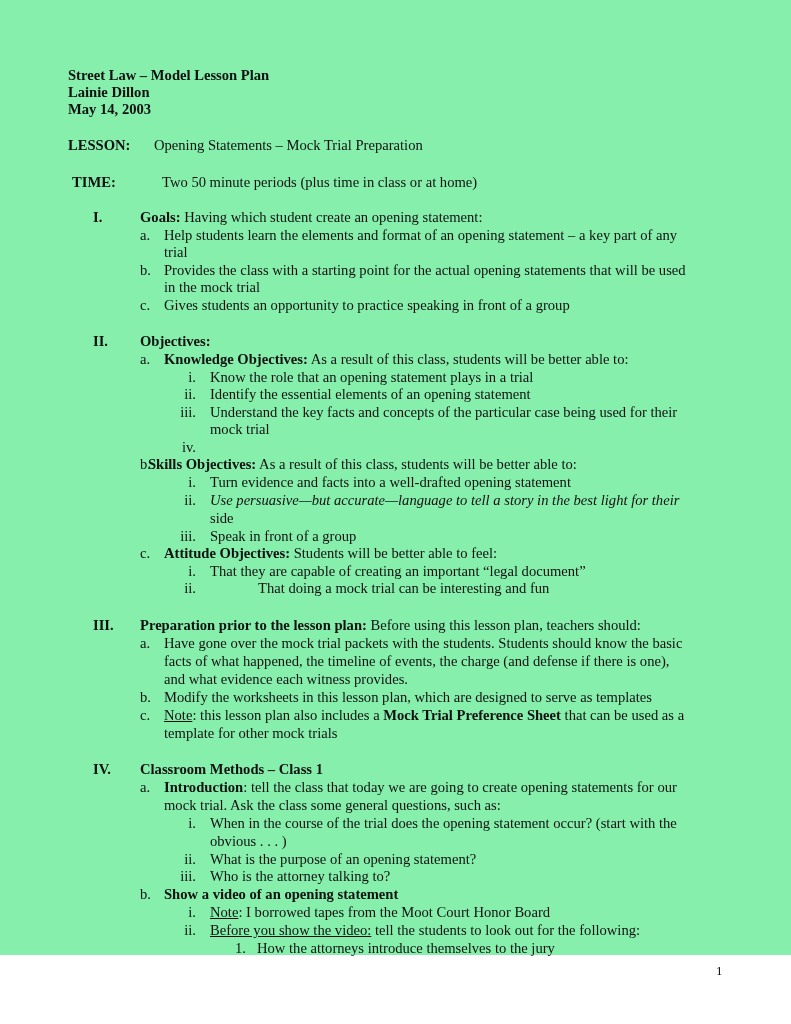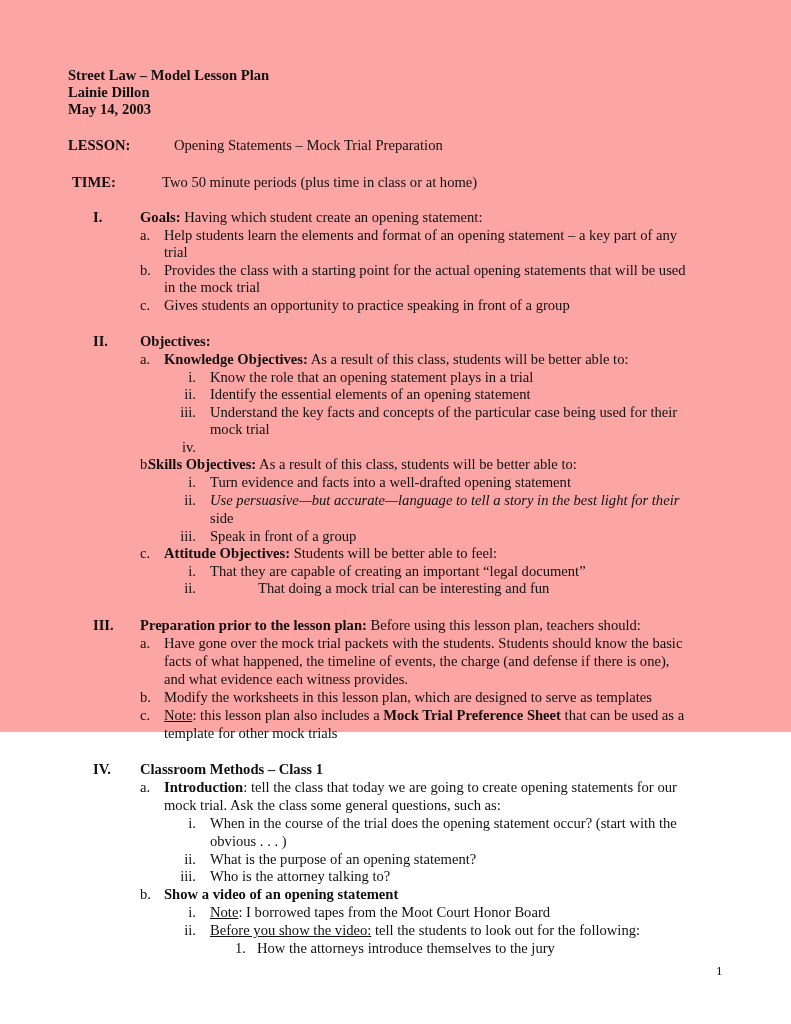--- a/index.html
+++ b/index.html
@@ -1,34 +1,34 @@
 <!DOCTYPE html>
 <html><head>
 <meta charset="utf-8">
 <style>
   html, body { margin: 0; padding: 0; background: #ffffff; }
   body { width: 791px; height: 1024px; position: relative; overflow: hidden;
          font-family: "Liberation Serif", "DejaVu Serif", serif; color: #111; font-size: 14.6px; }
-  .page { position: absolute; left: 0; top: 0; width: 791px; height: 732px; background: #fca5a5; }
+  .page { position: absolute; left: 0; top: 0; width: 791px; height: 955px; background: #86efac; }
   .ln { position: absolute; white-space: nowrap; line-height: 17px; }
   .b { font-weight: bold; }
   .u { text-decoration: underline; }
   .num { position: absolute; white-space: nowrap; line-height: 17px; text-align: right; }
 </style>
 </head>
 <body>
 
 <div class="page">
 
   <div class="ln b" style="left:68px;top:67px;">Street Law – Model Lesson Plan</div>
   <div class="ln b" style="left:68px;top:84px;">Lainie Dillon</div>
   <div class="ln b" style="left:68px;top:101px;">May 14, 2003</div>
 
   <div class="ln b" style="left:68px;top:137px;">LESSON:</div>
-  <div class="ln" style="left:174px;top:137px;">Opening Statements – Mock Trial Preparation</div>
+  <div class="ln" style="left:154px;top:137px;">Opening Statements – Mock Trial Preparation</div>
 
   <div class="ln b" style="left:72px;top:174px;">TIME:</div>
   <div class="ln" style="left:162px;top:174px;">Two 50 minute periods (plus time in class or at home)</div>
 
   <div class="ln b" style="left:93px;top:209px;">I.</div>
   <div class="ln" style="left:140px;top:209px;"><span class="b">Goals:</span><span> Having which student create an opening statement:</span></div>
 
   <div class="ln" style="left:140px;top:227px;">a.</div>
   <div class="ln" style="left:164px;top:227px;">Help students learn the elements and format of an opening statement – a key part of any</div>
   <div class="ln" style="left:164px;top:244px;">trial</div>

